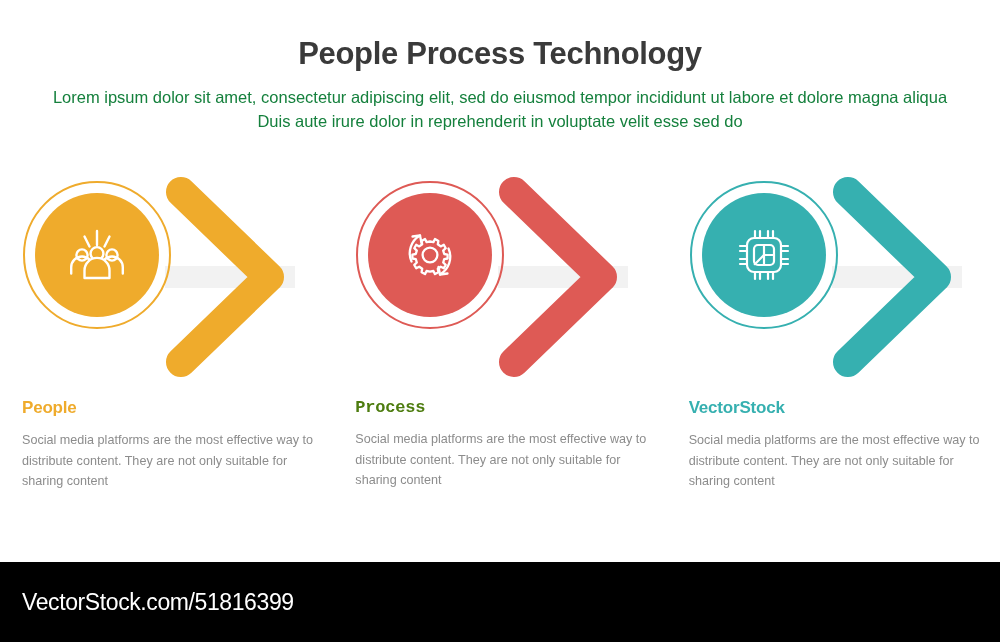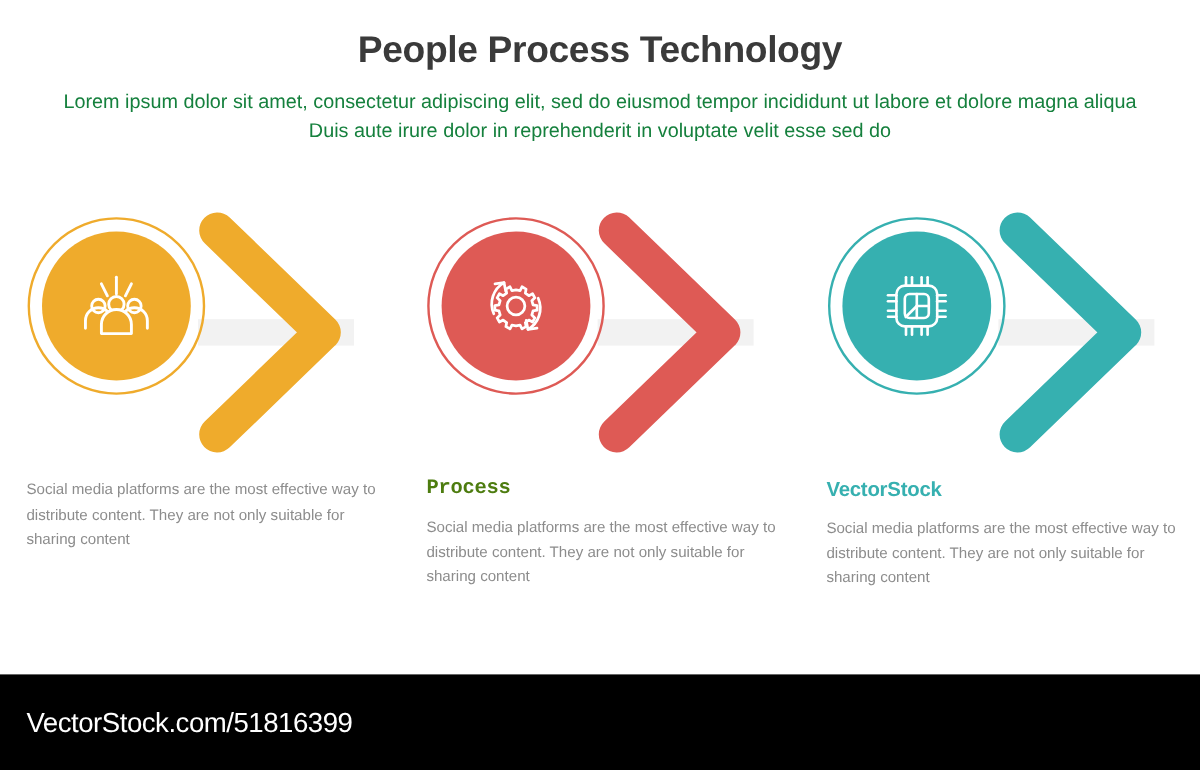--- a/index.html
+++ b/index.html
@@ -16,20 +16,21 @@
   }
 
   
   .header { position:absolute; top:0; left:0; width:1000px; padding-top:24px; text-align:center; }
   .main-title {
     font-size:31px;
     font-weight:bold;
     color:#3a3a3a;
     letter-spacing:-0.3px;
     line-height:1.15;
+    margin-top:12px;
   }
   .subtitle {
     margin:14px auto 0;
     width:900px;
     font-size:16.5px;
     color:#919191;
     line-height:1.45;
     font-weight:400;
   }
 
@@ -181,20 +182,21 @@
             </svg>
           </div>
         </div>
 
         <svg class="chevron" viewBox="0 0 120 202">
           <path d="M16 16 L104 101 L16 186" fill="none" stroke="#efab2c" stroke-width="30" stroke-linecap="round" stroke-linejoin="round"></path>
         </svg>
       </div>
 
       <div class="textblock">
+        <div class="item-title" style="color: rgb(239, 171, 44);">People</div>
         <div class="item-desc" style="color: rgb(140, 140, 140);">Social media platforms are the most effective way to distribute content. They are not only suitable for sharing content</div>
       </div>
     </div>
 
     <div class="col">
       <div class="graphic">
 
         <div class="connector-bar" style="background: rgb(242, 242, 242);"></div>
 
         <div class="ring-wrap" id="ring1" style="color: rgb(222, 90, 85);">

